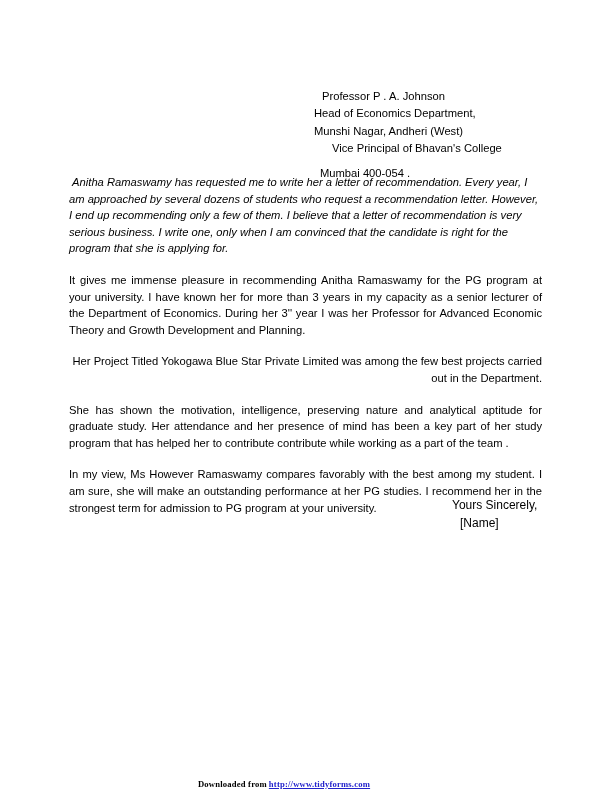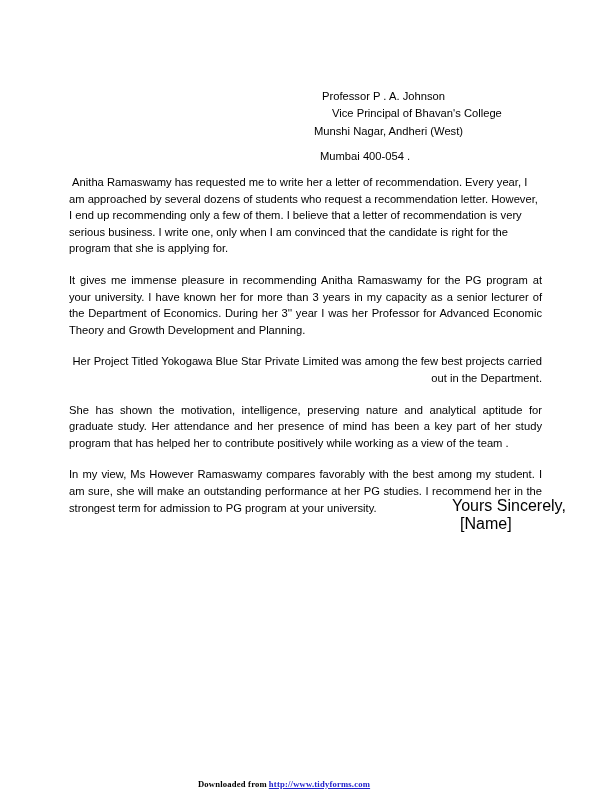--- a/index.html
+++ b/index.html
@@ -56,34 +56,35 @@
     font-size: 11.2px;
     line-height: 16.6px;
     text-align: justify;
     text-justify: inter-word;
     margin: 0 0 15px 0;
     color: #000;
     white-space: pre-wrap;
   }
   .para.p1 {
     text-align: left;
+    font-style: italic;
   }
   .para.p3 {
     text-align: right;
   }
 
   
   .closing {
     position: absolute;
     left: 300px;
     top: 493px;
     width: 250px;
   }
   .closing-line {
-    font-size: 16px;
+    font-size: 12px;
     line-height: 17.5px;
     white-space: pre;
   }
   .closing-line.c1 { padding-left: 152px; }
   .closing-line.c2 { padding-left: 160px; }
 
   
   .footer {
     position: absolute;
     left: 0;
@@ -105,30 +106,31 @@
     margin-left: 2px;
   }
 </style>
 </head>
 <body>
 
 <div class="page">
 
   <div class="header-block">
     <div class="header-line l1">Professor P . A. Johnson</div>
+    <div class="header-line l2">Head of Economics Department,</div>
+    <div class="header-line l4">Munshi Nagar, Andheri (West)</div>
     <div class="header-line l3">Vice Principal of Bhavan's College</div>
-    <div class="header-line l4">Munshi Nagar, Andheri (West)</div>
     <div class="header-line l5">Mumbai 400-054 .</div>
   </div>
 
   <div class="body-block">
     <p class="para p1"> Anitha Ramaswamy has requested me to write her a letter of recommendation. Every year, I am approached by several dozens of students who request a recommendation letter. However, I end up recommending only a few of them. I believe that a letter of recommendation is very serious business. I write one, only when I am convinced that the candidate is right for the program that she is applying for.</p>
     <p class="para p2">It gives me immense pleasure in recommending Anitha Ramaswamy for the PG program at your university. I have known her for more than 3 years in my capacity as a senior lecturer of the Department of Economics. During her 3'' year I was her Professor for Advanced Economic Theory and Growth Development and Planning.</p>
     <p class="para p3">Her Project Titled Yokogawa Blue Star Private Limited was among the few best projects carried out in the Department.</p>
-    <p class="para p4">She has shown the motivation, intelligence, preserving nature and analytical aptitude for graduate study. Her attendance and her presence of mind has been a key part of her study program that has helped her to contribute positively while working as a view of the team .</p>
+    <p class="para p4">She has shown the motivation, intelligence, preserving nature and analytical aptitude for graduate study. Her attendance and her presence of mind has been a key part of her study program that has helped her to contribute contribute while working as a part of the team .</p>
     <p class="para p5">In my view, Ms However Ramaswamy compares favorably with the best among my student. I am sure, she will make an outstanding performance at her PG studies. I recommend her in the strongest term for admission to PG program at your university.</p>
   </div>
 
   <div class="closing">
     <div class="closing-line c1">Yours Sincerely,</div>
     <div class="closing-line c2">[Name]</div>
   </div>
 
   <div class="footer">
     <span class="footer-label">Downloaded from</span><a class="footer-link" href="#">http://www.tidyforms.com</a>

